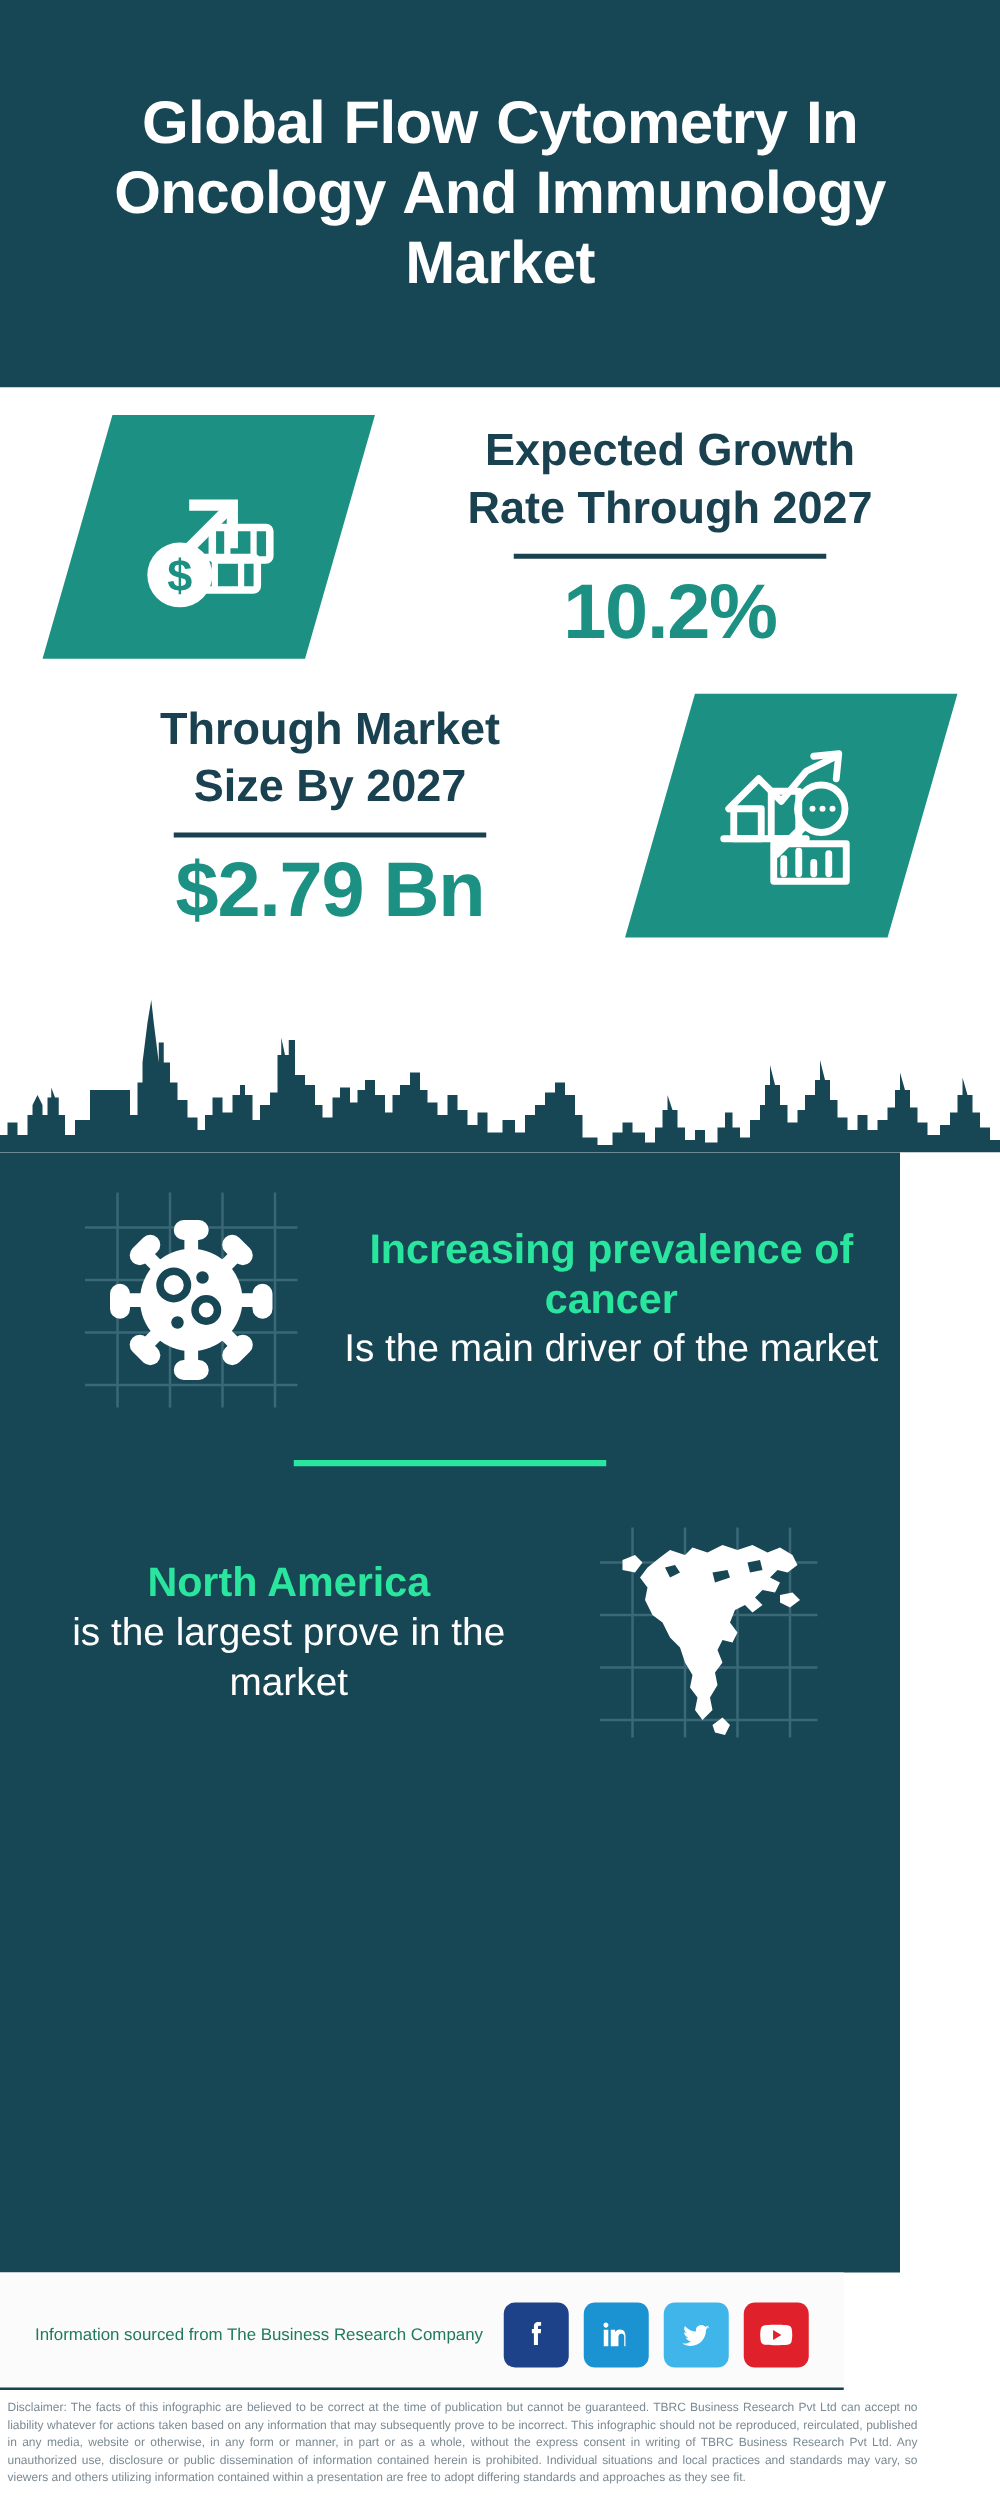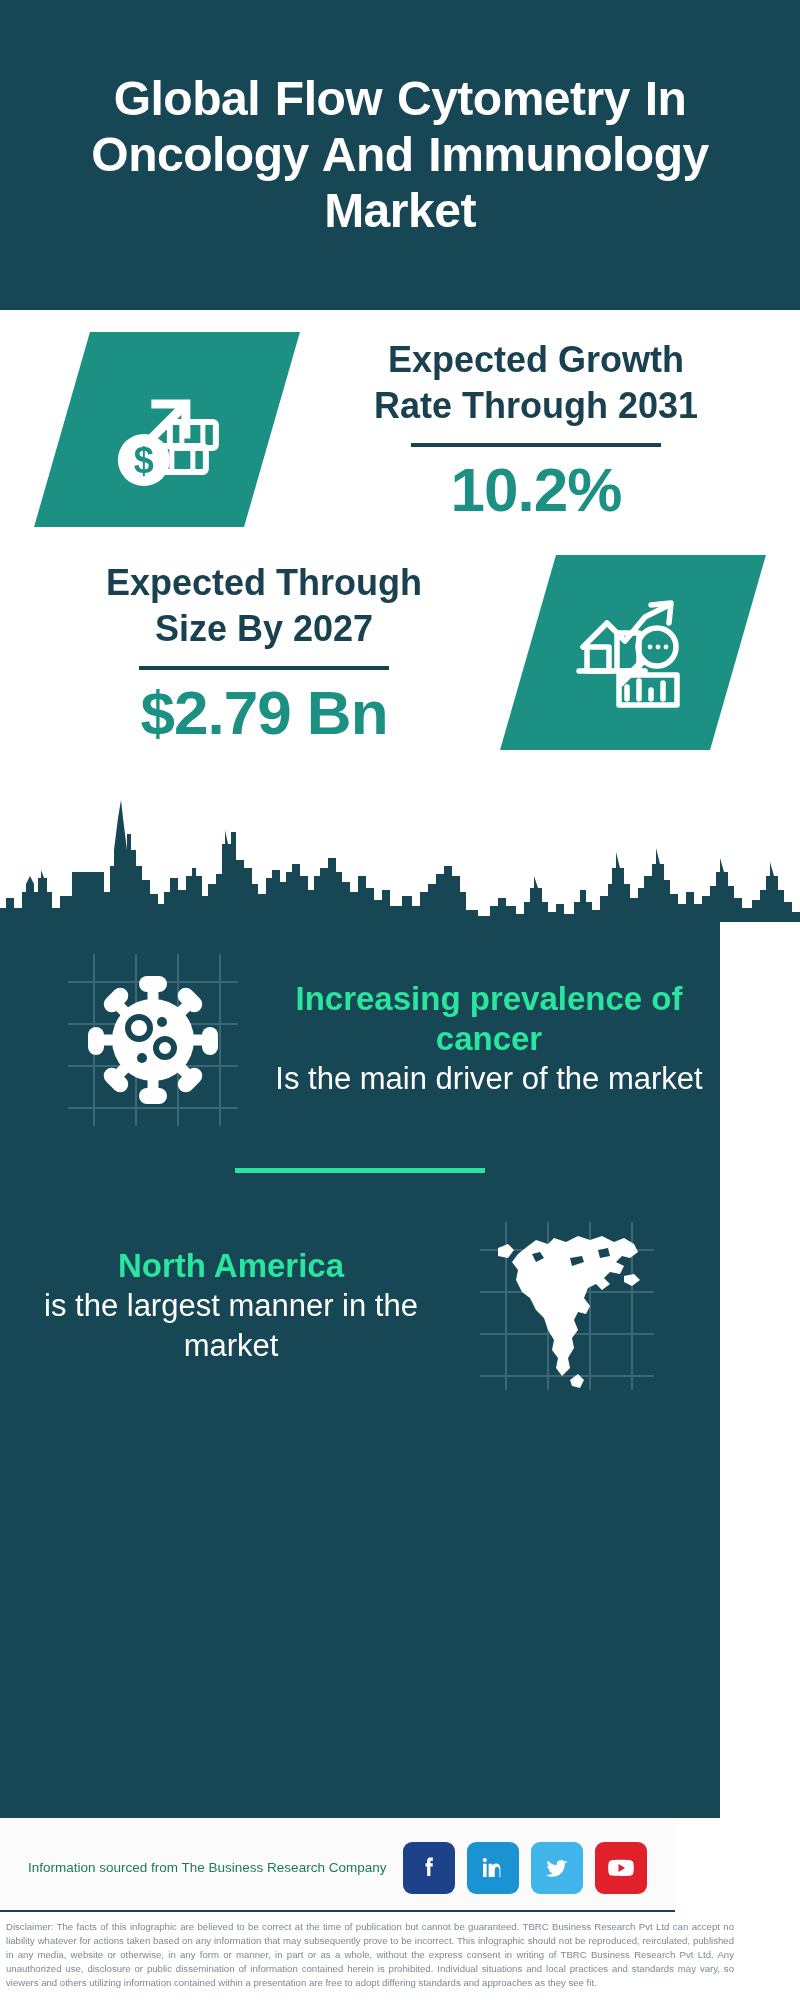--- a/index.html
+++ b/index.html
@@ -175,21 +175,21 @@
             <line x1="64" y1="74" x2="64" y2="96" stroke="#fff" stroke-width="5"></line>
             <line x1="85" y1="74" x2="85" y2="96" stroke="#fff" stroke-width="5"></line>
 
             <circle cx="36" cy="86" r="26" fill="#fff"></circle>
             <text x="36" y="99" font-family="Liberation Sans, sans-serif" font-size="36" font-weight="bold" fill="#1c9183" text-anchor="middle">$</text>
           </svg>
         </div>
       </div>
       <div class="stat-text">
         <div class="stat-label">Expected Growth</div>
-        <div class="stat-label">Rate Through 2031</div>
+        <div class="stat-label">Rate Through 2027</div>
         <div class="stat-divider"></div>
         <div class="stat-value">10.2%</div>
       </div>
     </div>
 
     <div class="stat-row reverse">
       <div class="icon-shape">
         <div class="icon-inner">
           <svg width="120" height="115" viewBox="0 0 120 115" fill="none" stroke="#fff" stroke-width="5.5" stroke-linecap="round" stroke-linejoin="round">
 
@@ -206,21 +206,21 @@
 
             <circle cx="84" cy="52" r="19" fill="none"></circle>
             <path d="M70 66 L48 88" fill="none" stroke-width="7"></path>
             <circle cx="77" cy="52" r="2.4" fill="#fff" stroke="none"></circle>
             <circle cx="85" cy="52" r="2.4" fill="#fff" stroke="none"></circle>
             <circle cx="93" cy="52" r="2.4" fill="#fff" stroke="none"></circle>
           </svg>
         </div>
       </div>
       <div class="stat-text">
-        <div class="stat-label">Expected Through</div>
+        <div class="stat-label">Through Market</div>
         <div class="stat-label">Size By 2027</div>
         <div class="stat-divider"></div>
         <div class="stat-value">$2.79 Bn</div>
       </div>
     </div>
   </div>
 
   <div class="skyline-wrap">
     <svg viewBox="0 0 800 150" preserveAspectRatio="none">
       <path fill="#174654" d="M0 150 L0 136 L6 136 L6 126 L14 126 L14 136 L22 136 L22 120 L26 120 L26 112 L30 104 L34 112 L34 120 L38 120 L38 106 L41 106 L41 98 L44 106 L47 106 L47 120 L52 120 L52 136 L60 136 L60 124 L72 124 L72 100 L104 100 L104 120 L110 120 L110 94 L114 94 L114 78 L118 46 L121 28 L123 46 L127 78 L127 62 L131 62 L131 78 L136 78 L136 94 L142 94 L142 108 L150 108 L150 122 L158 122 L158 132 L164 132 L164 120 L170 120 L170 106 L178 106 L178 118 L186 118 L186 104 L192 104 L192 96 L196 96 L196 104 L202 104 L202 124 L208 124 L208 112 L216 112 L216 102 L222 102 L222 72 L225 72 L225 58 L228 72 L231 72 L231 60 L236 60 L236 88 L244 88 L244 96 L252 96 L252 112 L258 112 L258 122 L266 122 L266 106 L272 106 L272 98 L280 98 L280 110 L286 110 L286 100 L292 100 L292 92 L300 92 L300 104 L308 104 L308 118 L314 118 L314 104 L320 104 L320 96 L328 96 L328 86 L336 86 L336 100 L342 100 L342 110 L350 110 L350 120 L358 120 L358 104 L366 104 L366 116 L374 116 L374 128 L382 128 L382 118 L390 118 L390 134 L402 134 L402 124 L412 124 L412 134 L420 134 L420 120 L428 120 L428 112 L436 112 L436 102 L444 102 L444 94 L452 94 L452 104 L460 104 L460 120 L466 120 L466 138 L478 138 L478 144 L490 144 L490 134 L498 134 L498 126 L506 126 L506 134 L516 134 L516 142 L524 142 L524 130 L530 130 L530 116 L534 116 L534 104 L538 116 L542 116 L542 130 L548 130 L548 140 L556 140 L556 132 L564 132 L564 142 L574 142 L574 130 L580 130 L580 118 L586 118 L586 130 L592 130 L592 138 L600 138 L600 124 L608 124 L608 112 L612 112 L612 96 L616 96 L616 80 L620 96 L624 96 L624 112 L630 112 L630 126 L638 126 L638 116 L644 116 L644 104 L652 104 L652 92 L656 92 L656 76 L660 92 L664 92 L664 108 L670 108 L670 122 L678 122 L678 132 L686 132 L686 120 L694 120 L694 132 L702 132 L702 124 L710 124 L710 114 L716 114 L716 100 L720 100 L720 86 L724 100 L728 100 L728 114 L734 114 L734 126 L742 126 L742 136 L752 136 L752 128 L760 128 L760 118 L766 118 L766 104 L770 104 L770 90 L774 104 L778 104 L778 118 L784 118 L784 130 L792 130 L792 140 L800 140 L800 150 Z"></path>
@@ -303,21 +303,21 @@
           </g>
           <g fill="#174654">
             <path d="M58 36 L66 34 L70 40 L62 44 Z"></path>
             <path d="M96 40 L108 38 L110 44 L98 48 Z"></path>
             <path d="M124 32 L134 30 L136 38 L126 40 Z"></path>
           </g>
         </svg>
       </div>
       <div class="fact-text">
         <div class="fact-head">North America</div>
-        <div class="fact-body">is the largest manner in the market</div>
+        <div class="fact-body">is the largest prove in the market</div>
       </div>
     </div>
   </div>
 
   <div class="footer">
     <div class="source">
       <div>Information sourced from The Business Research Company</div>
     </div>
     <div class="socials">
       <a class="social s-fb">

